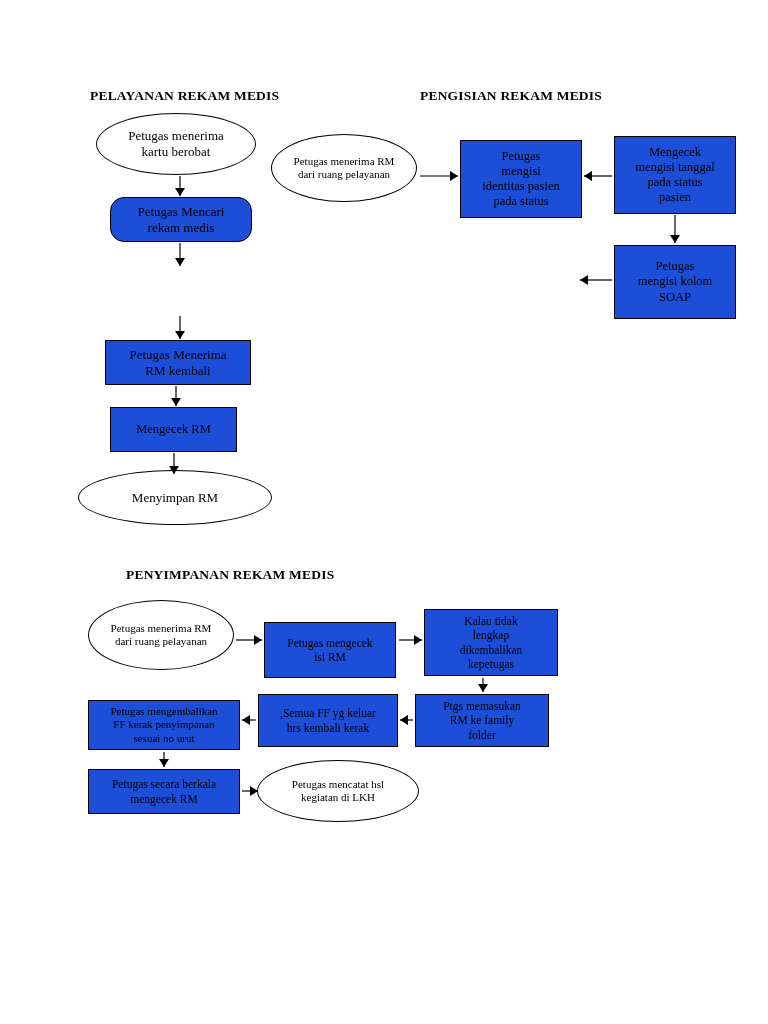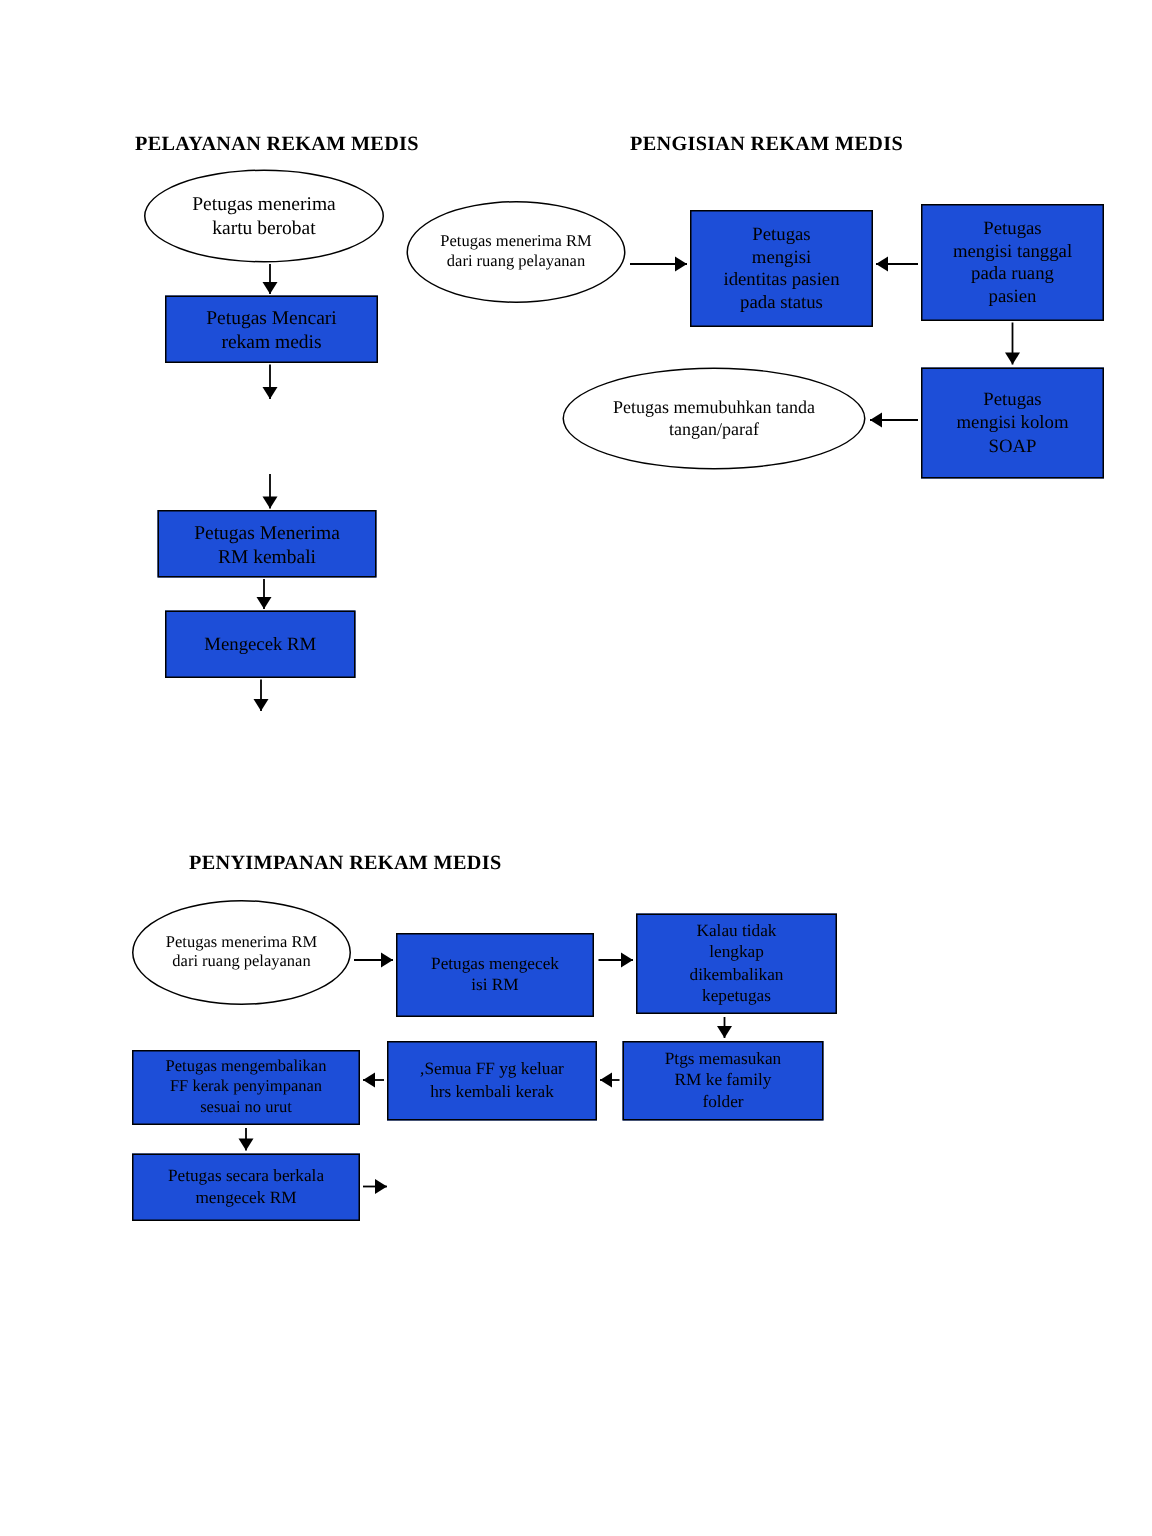--- a/index.html
+++ b/index.html
@@ -65,64 +65,67 @@
 </head>
 <body>
 
 <div class="canvas">
     <div class="section-title" style="left: 90px; top: 88px;">PELAYANAN REKAM MEDIS</div>
     <div class="section-title" style="left: 420px; top: 88px;">PENGISIAN REKAM MEDIS</div>
     <div class="section-title" style="left: 90px; top: 567px; margin-left: 36px;">PENYIMPANAN REKAM MEDIS</div>
     <div class="node ellipse" style="left: 96px; top: 113px; width: 160px; height: 62px; font-size: 13px;">
       <span>Petugas menerima kartu berobat</span>
     </div>
-    <div class="node box" style="left: 110px; top: 197px; width: 142px; height: 45px; font-size: 13px;">
+    <div class="node box" style="left: 110px; top: 197px; width: 142px; height: 45px; font-size: 13px; border-radius: 14px;">
       <span>Petugas Mencari rekam medis</span>
     </div>
     <div class="node box" style="left: 105px; top: 340px; width: 146px; height: 45px; font-size: 13px;">
       <span>Petugas Menerima RM kembali</span>
     </div>
     <div class="node box" style="left: 110px; top: 407px; width: 127px; height: 45px; font-size: 12.5px;">
       <span>Mengecek RM</span>
     </div>
+    <div class="node ellipse" style="left: 78px; top: 470px; width: 194px; height: 55px; font-size: 13px;">
+      <span>Menyimpan RM</span>
+    </div>
     <div class="node ellipse" style="left: 271px; top: 134px; width: 146px; height: 68px; font-size: 11px;">
       <span>Petugas menerima RM dari ruang pelayanan</span>
     </div>
     <div class="node box" style="left: 460px; top: 140px; width: 122px; height: 78px; font-size: 12.5px;">
       <span>Petugas mengisi identitas pasien pada status</span>
     </div>
     <div class="node box" style="left: 614px; top: 136px; width: 122px; height: 78px; font-size: 12.5px;">
-      <span>Petugas mengisi tanggal pada ruang pasien</span>
+      <span>Mengecek mengisi tanggal pada status pasien</span>
     </div>
     <div class="node box" style="left: 614px; top: 245px; width: 122px; height: 74px; font-size: 12.5px;">
       <span>Petugas mengisi kolom SOAP</span>
     </div>
-    <div class="node ellipse" style="left: 375px; top: 245px; width: 202px; height: 68px; font-size: 12px;">
-      <span>Petugas memubuhkan tanda tangan/paraf</span>
-    </div>
     <div class="node ellipse" style="left: 88px; top: 600px; width: 146px; height: 70px; font-size: 11px;">
       <span>Petugas menerima RM dari ruang pelayanan</span>
     </div>
     <div class="node box" style="left: 264px; top: 612px; width: 132px; height: 56px; font-size: 11.5px; margin-top: 10px;">
       <span>Petugas mengecek isi RM</span>
     </div>
     <div class="node box" style="left: 424px; top: 609px; width: 134px; height: 67px; font-size: 11.5px;">
       <span>Kalau tidak lengkap dikembalikan kepetugas</span>
     </div>
     <div class="node box" style="left: 415px; top: 694px; width: 134px; height: 53px; font-size: 11.5px;">
       <span>Ptgs memasukan RM ke family folder</span>
     </div>
     <div class="node box" style="left: 258px; top: 694px; width: 140px; height: 53px; font-size: 11.5px;">
       <span>,Semua FF  yg keluar hrs kembali kerak</span>
     </div>
     <div class="node box" style="left: 88px; top: 700px; width: 152px; height: 50px; font-size: 11px; align-items: center;">
       <span>Petugas mengembalikan FF kerak penyimpanan sesuai no urut</span>
     </div>
     <div class="node box" style="left: 88px; top: 769px; width: 152px; height: 45px; font-size: 11.5px;">
       <span>Petugas secara berkala mengecek RM</span>
+    </div>
+    <div class="node ellipse" style="left: 257px; top: 760px; width: 162px; height: 62px; font-size: 11px;">
+      <span>Petugas mencatat hsl kegiatan di LKH</span>
     </div>
     <div class="arrow" style="left: 172px; top: 168px; width: 16px; height: 36px;">
       <svg width="16" height="36">
         <line x1="8" y1="8" x2="8" y2="28" stroke="#000000" stroke-width="1.2"></line>
         <polygon points="3,20 13,20 8,28" fill="#000000"></polygon>
       </svg>
     </div>
     <div class="arrow" style="left: 172px; top: 235px; width: 16px; height: 39px;">
       <svg width="16" height="39">
         <line x1="8" y1="8" x2="8" y2="31" stroke="#000000" stroke-width="1.2"></line>

